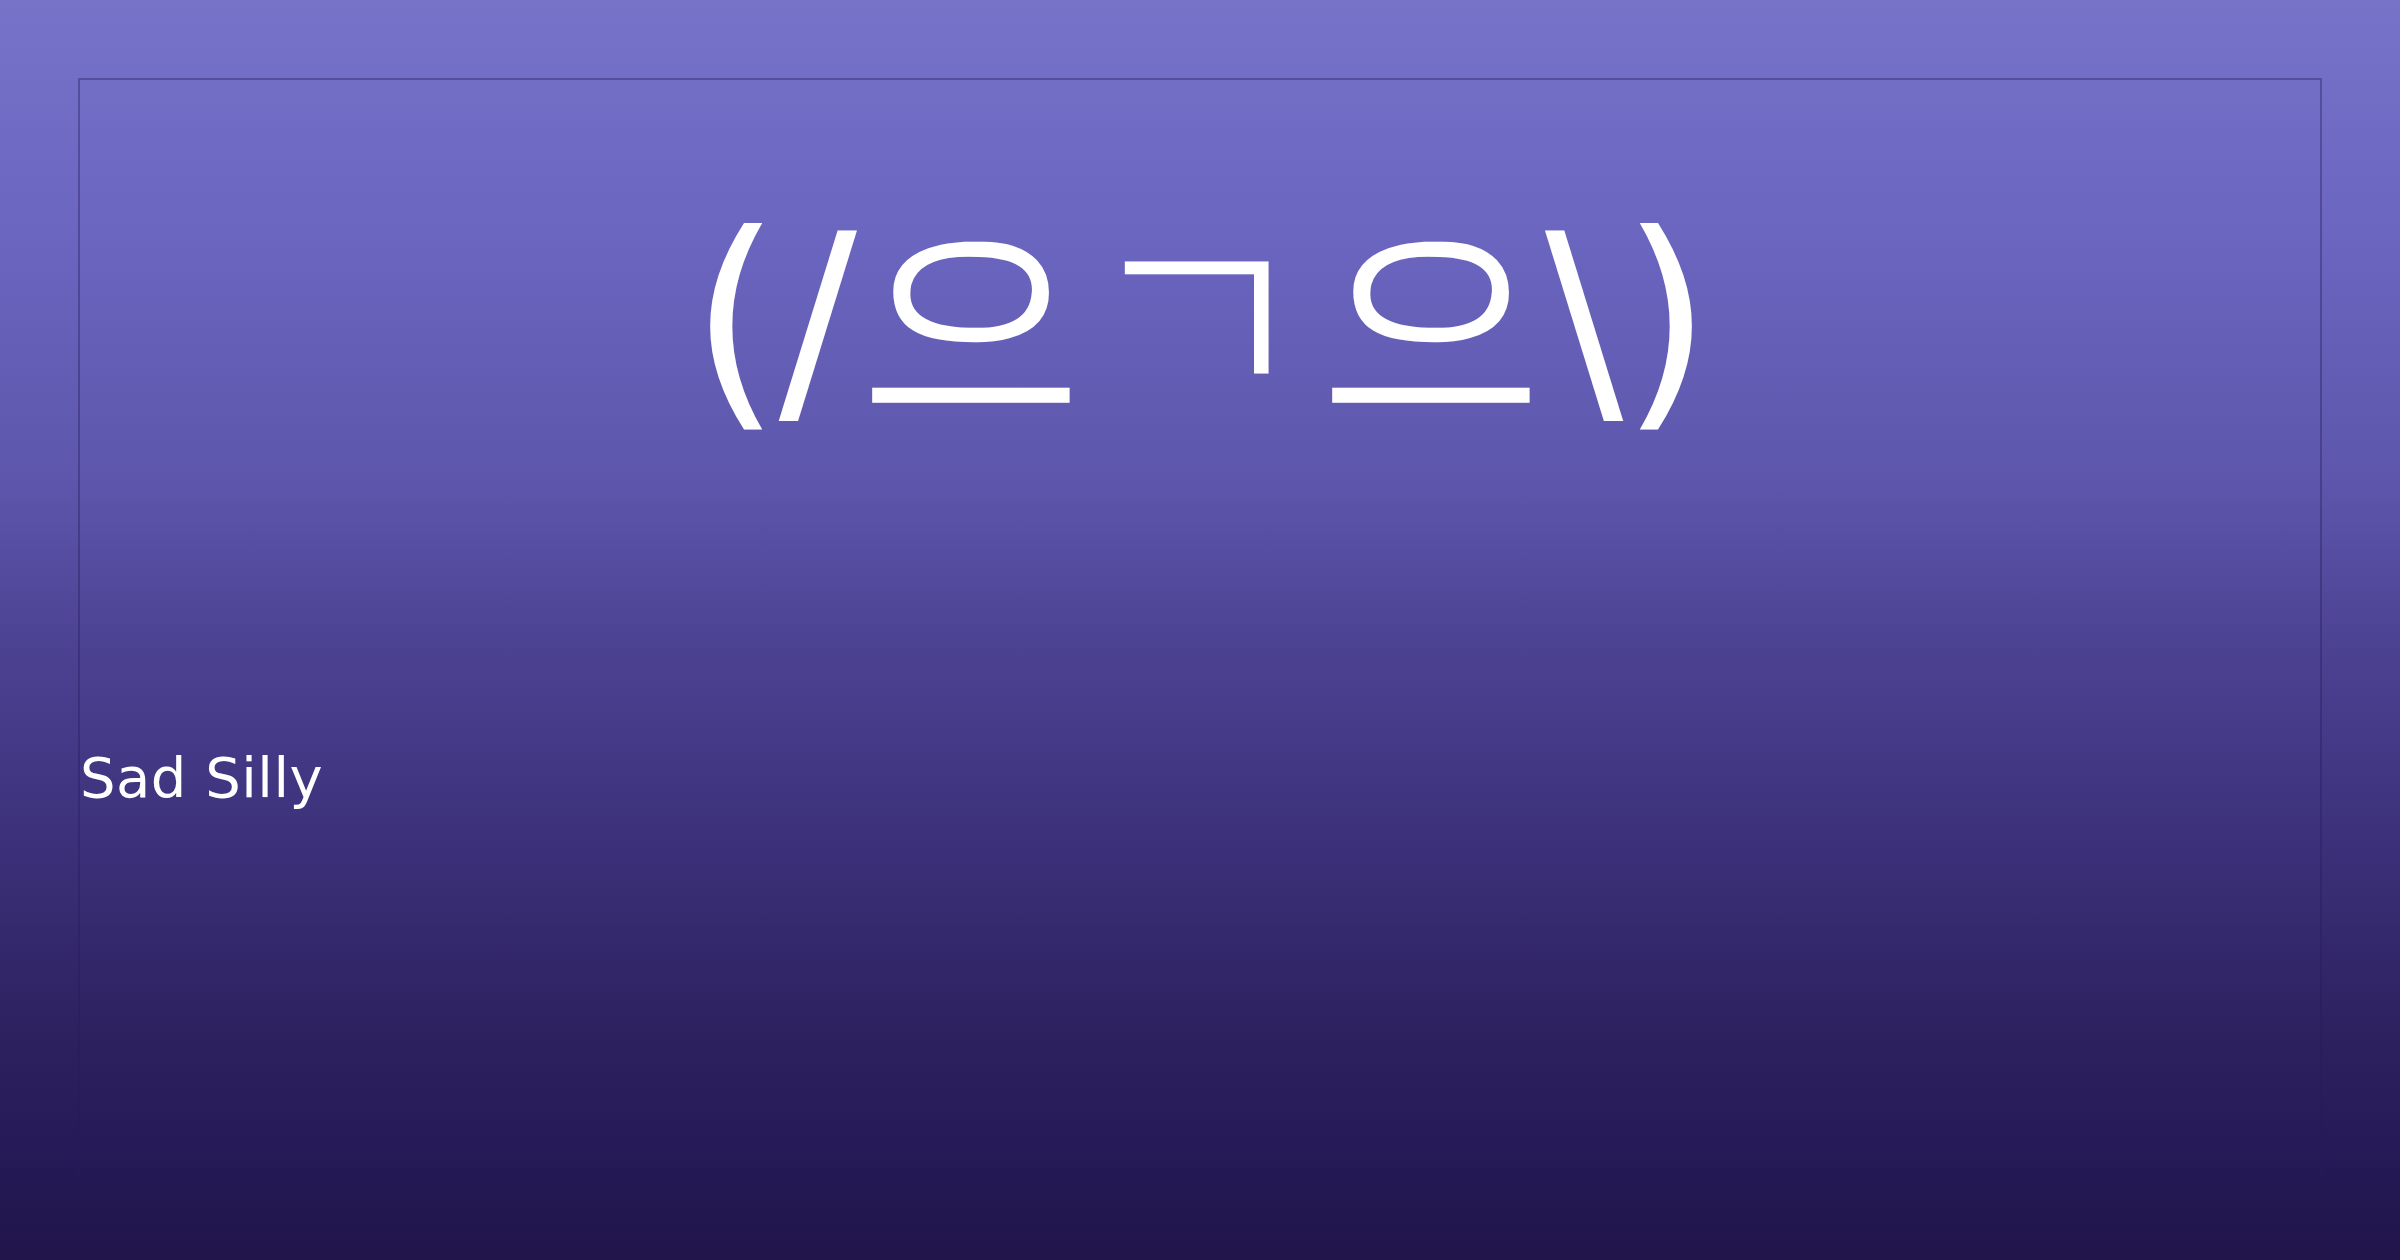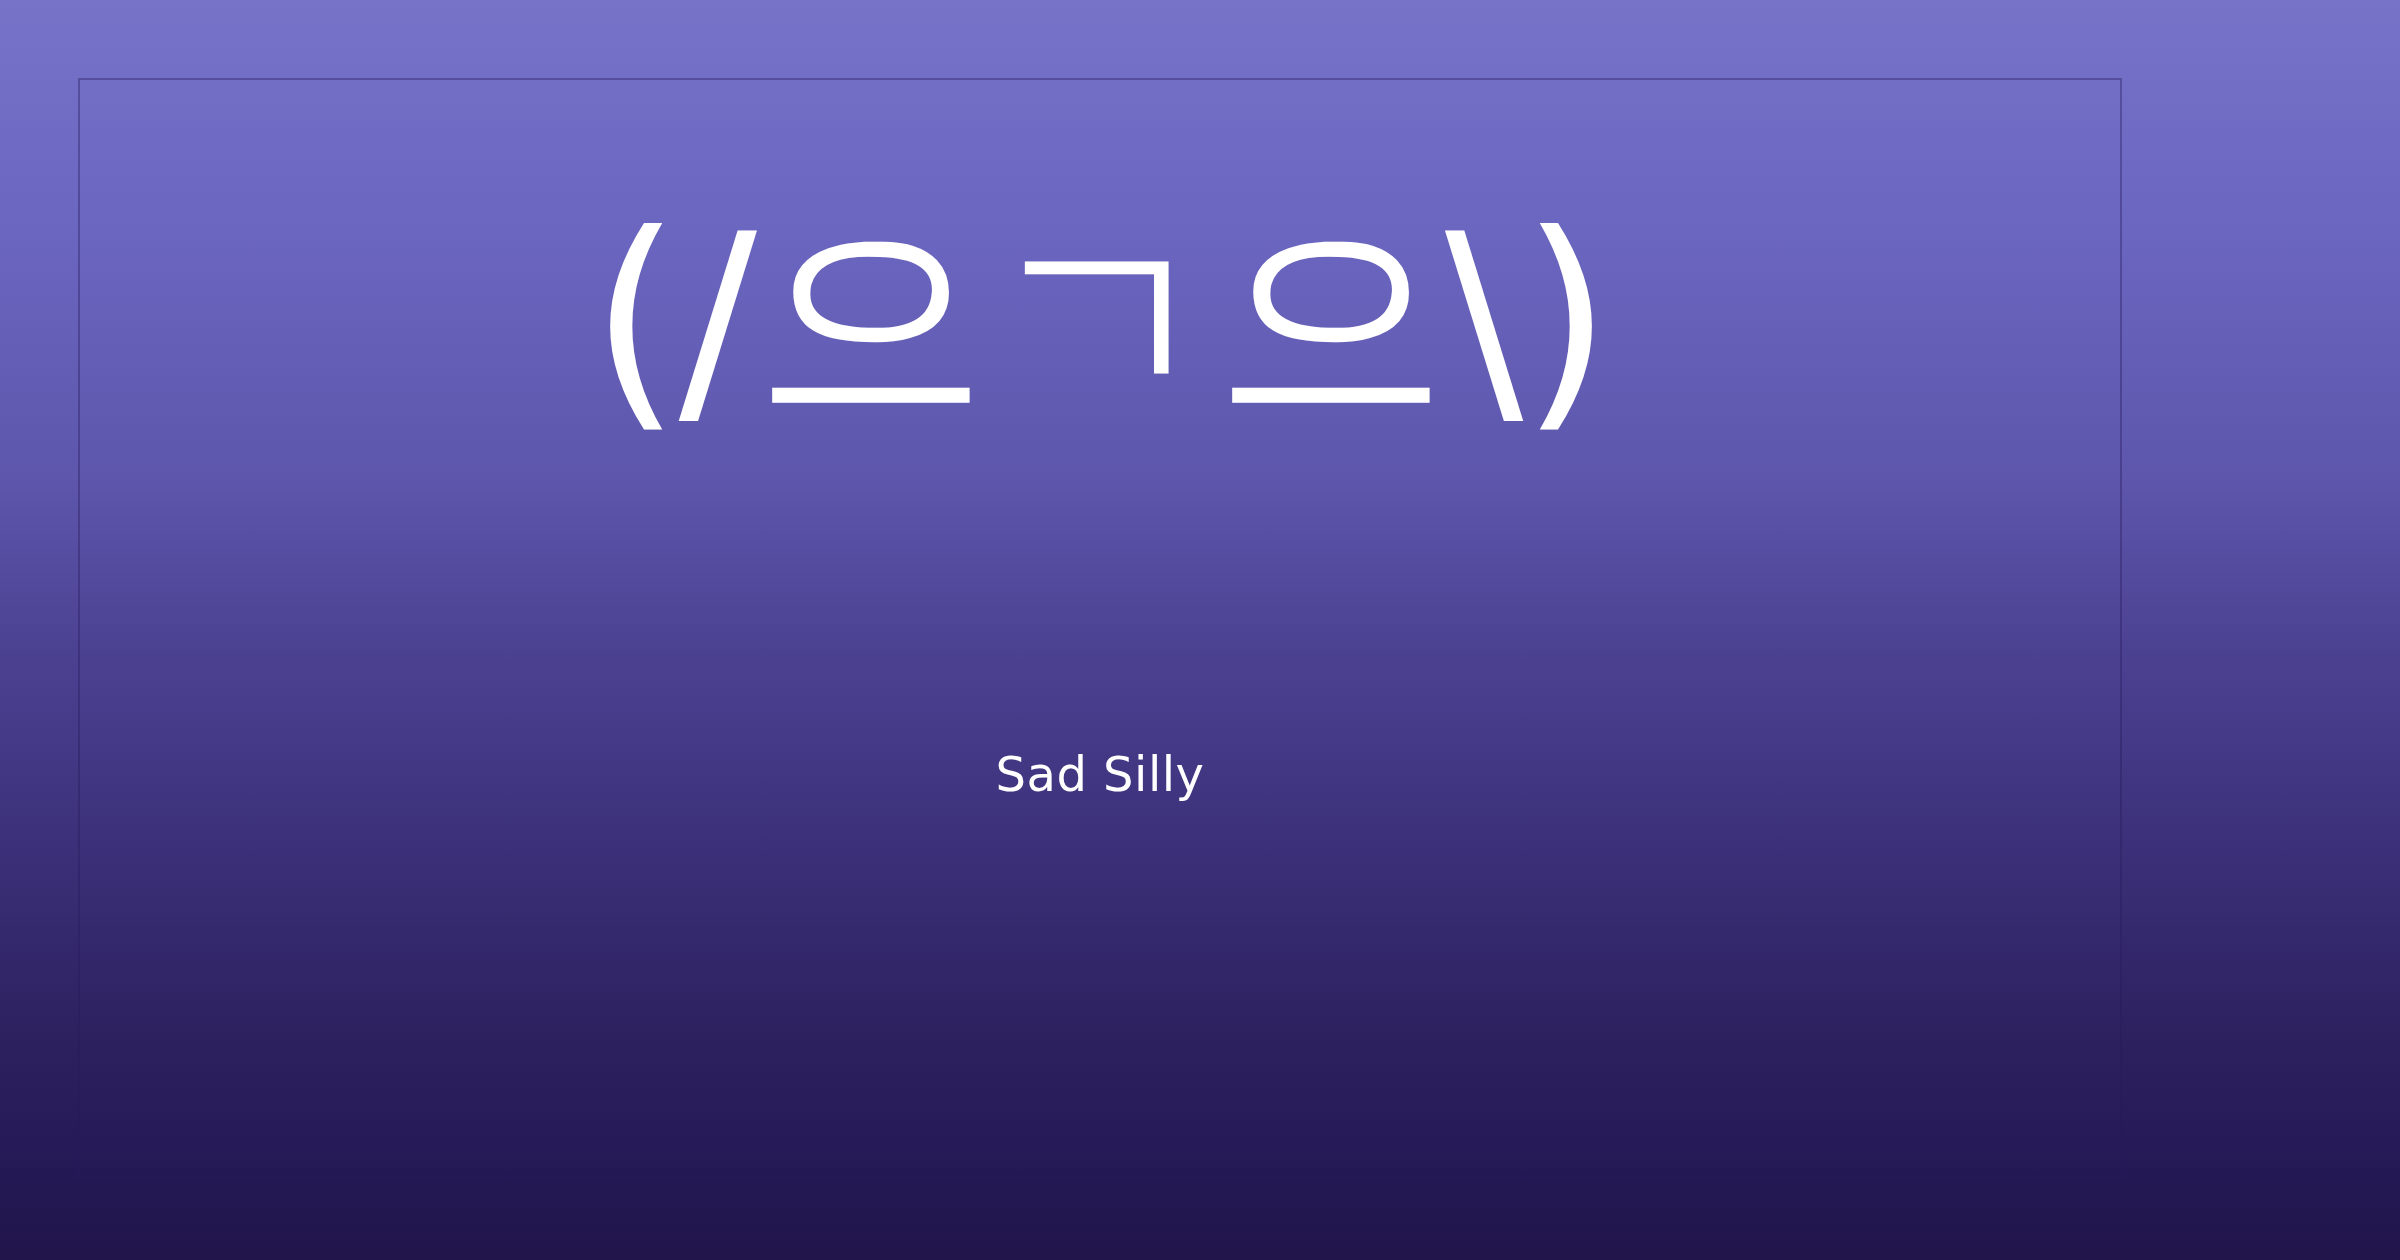--- a/index.html
+++ b/index.html
@@ -25,21 +25,21 @@
       #21154b 100%);
     font-family: "DejaVu Sans", sans-serif;
     -webkit-font-smoothing: antialiased;
   }
 
   
   #card {
     position: absolute;
     left: 78px;
     top: 78px;
-    width: 2044px;
+    width: 2244px;
     height: 1102px;
     box-sizing: border-box;
     border: 2px solid rgba(40, 26, 92, 0.38);
     display: flex;
     flex-direction: column;
   }
 
   
   #content {
     position: relative;
@@ -63,24 +63,24 @@
     letter-spacing: -2px;
     white-space: pre;
     font-weight: 400;
   }
 
   #face-title {
     position: absolute;
     left: 0;
     right: 0;
     top: 670px;
-    text-align: center;
+    text-align: left;
     color: #ffffff;
     font-family: "DejaVu Sans", sans-serif;
-    font-size: 48px;
+    font-size: 56px;
     font-weight: 400;
     letter-spacing: 0.5px;
     line-height: 1;
   }
 
   
   #footer {
     position: relative;
     flex: 0 0 98px;
     box-sizing: border-box;

